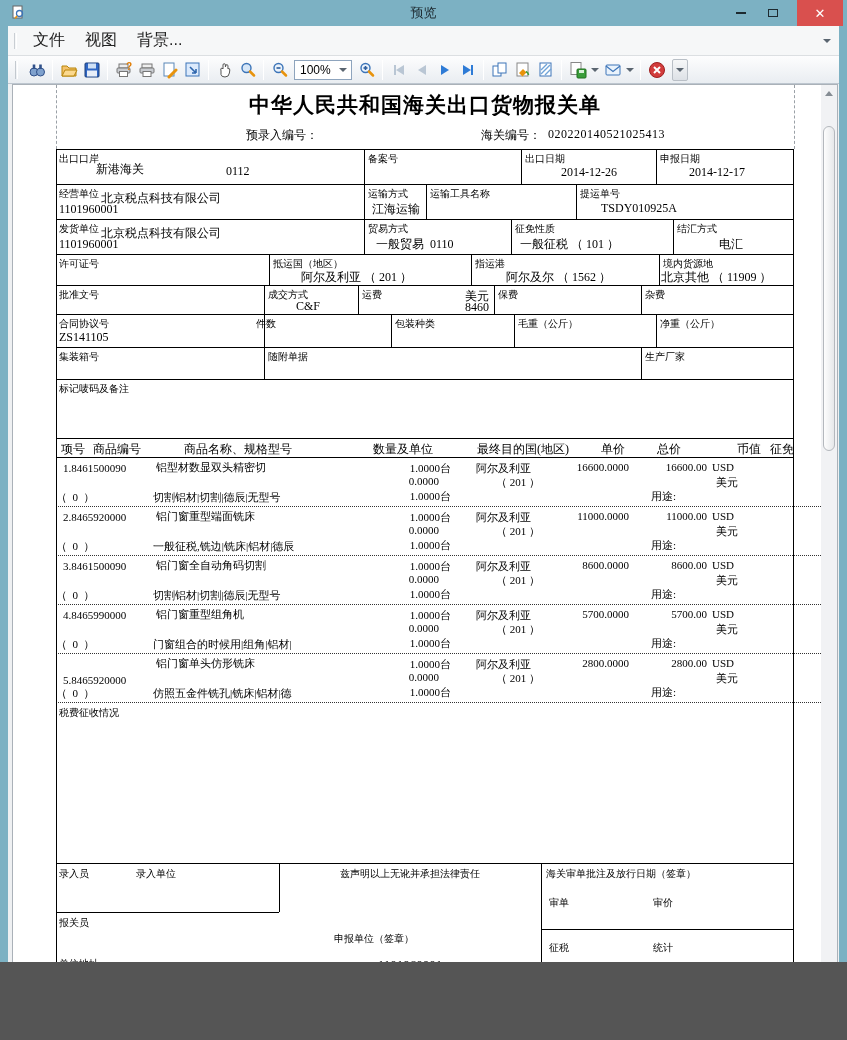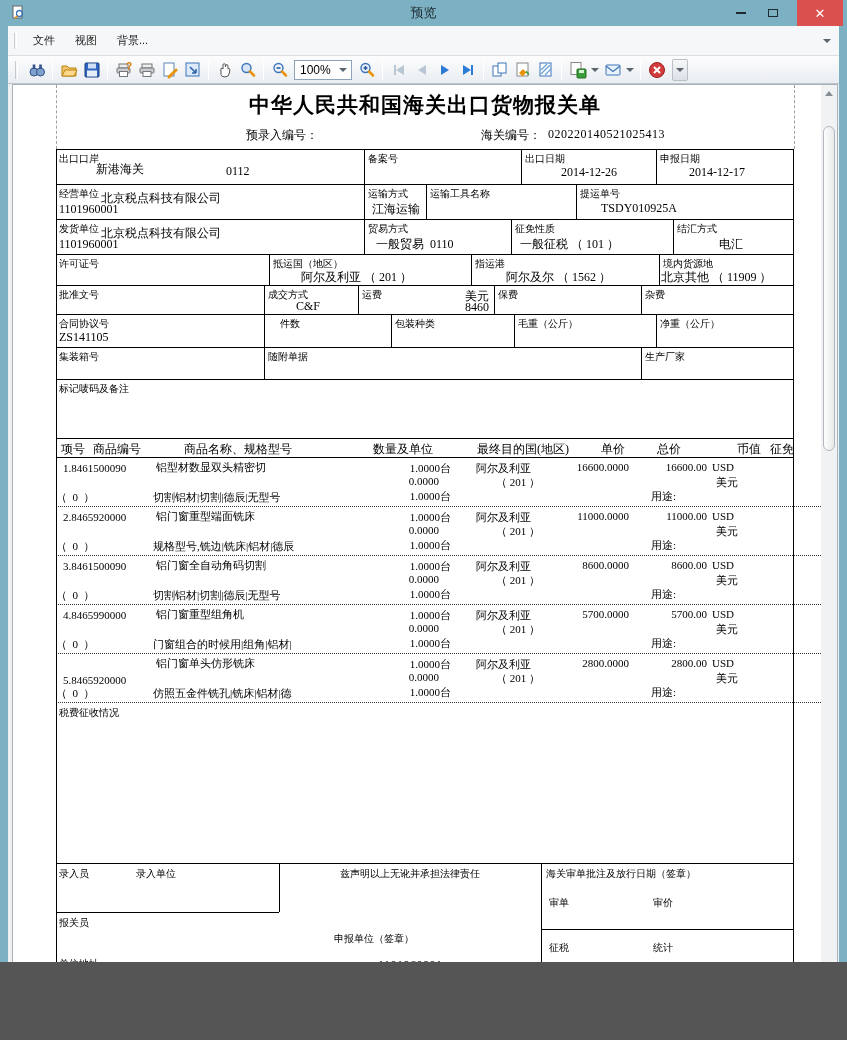--- a/index.html
+++ b/index.html
@@ -14,21 +14,21 @@
   .btn-max{left:758px;width:30px;}
   .btn-close{left:797px;width:46px;background:#d9504e;}
   .glyph-min{width:10px;height:2px;background:#1d2a30;}
   .glyph-max{width:10px;height:8px;border:1.5px solid #1d2a30;}
   .glyph-x{color:#fff;font-size:13px;font-weight:bold;line-height:1;}
   
   .client{position:absolute;left:8px;top:26px;width:831px;height:1006px;background:#eef0f2;}
   
   .menubar{position:absolute;left:0;top:0;width:831px;height:30px;background:#f6f7f8;border-bottom:1px solid #dcdfe2;display:flex;align-items:center;padding-left:4px;}
   .mgrip{width:3px;height:16px;border-left:1px solid #c9ced3;border-right:1px solid #fff;margin:0 6px 0 2px;}
-  .menu-item{font-size:11px;color:#222;padding:4px 10px;}
+  .menu-item{font-size:16px;color:#222;padding:4px 10px;}
   .menu-right{margin-left:auto;margin-right:8px;}
   .dar{width:0;height:0;border-left:4px solid transparent;border-right:4px solid transparent;border-top:4px solid #5a6570;}
   
   .toolbar{position:absolute;left:0;top:30px;width:831px;height:28px;background:linear-gradient(#fdfdfe,#e9edf1);border-bottom:1px solid #bdc6cf;display:flex;align-items:center;padding-left:4px;}
   .tgrip{width:3px;height:18px;border-left:1px solid #c3c9cf;border-right:1px solid #fff;margin:0 7px 0 3px;}
   .tsep{width:1px;height:20px;background:#d2d7dc;border-right:1px solid #fff;margin:0 4px;}
   .tbtn{width:23px;height:24px;display:flex;align-items:center;justify-content:center;}
   .combo{width:58px;height:20px;background:#fff;border:1px solid #8ea4bd;display:flex;align-items:center;font-size:12px;padding-left:5px;margin:0 3px;}
   .combo .dar{margin-left:auto;margin-right:4px;}
   .tri-r{width:0;height:0;border-top:5px solid transparent;border-bottom:5px solid transparent;border-left:8px solid #2e7bd6;}
@@ -365,21 +365,21 @@
           <span class="lbl" style="left:212px;top:139px">成交方式</span>
           <span class="val" style="left:240px;top:150px">C&amp;F</span>
           <span class="lbl" style="left:306px;top:139px">运费</span>
           <span class="val r" style="left:370px;top:139px;width:63px">美元</span>
           <span class="val r" style="left:370px;top:151px;width:63px">8460</span>
           <span class="lbl" style="left:442px;top:139px">保费</span>
           <span class="lbl" style="left:589px;top:139px">杂费</span>
 
           <span class="lbl" style="left:3px;top:168px">合同协议号</span>
           <span class="val" style="left:3px;top:181px">ZS141105</span>
-          <span class="lbl" style="left:224px;top:168px">件数</span>
+          <span class="lbl" style="left:200px;top:168px">件数</span>
           <span class="lbl" style="left:339px;top:168px">包装种类</span>
           <span class="lbl" style="left:462px;top:168px">毛重（公斤）</span>
           <span class="lbl" style="left:604px;top:168px">净重（公斤）</span>
 
           <span class="lbl" style="left:3px;top:201px">集装箱号</span>
           <span class="lbl" style="left:212px;top:201px">随附单据</span>
           <span class="lbl" style="left:589px;top:201px">生产厂家</span>
 
           <span class="lbl" style="left:3px;top:233px">标记唛码及备注</span>
 
@@ -406,21 +406,21 @@
             <span class="it r" style="left:480px;top:4px;width:93px">16600.0000</span>
             <span class="it r" style="left:560px;top:4px;width:91px">16600.00</span>
             <span class="it" style="left:656px;top:4px">USD</span>
             <span class="it r" style="left:640px;top:18px;width:42px">美元</span>
             <span class="it" style="left:595px;top:32px">用途:</span>
           </div>
           <div class="item-row" style="top:357px">
             <span class="it" style="left:7px;top:5px">2.8465920000</span>
             <span class="it" style="left:0;top:33px">（  0  ）</span>
             <span class="it" style="left:100px;top:3px">铝门窗重型端面铣床</span>
-            <span class="it" style="left:97px;top:33px">规格型号,铣边|铣床|铝材|德辰</span>
+            <span class="it" style="left:97px;top:33px">一般征税,铣边|铣床|铝材|德辰</span>
             <span class="it r" style="left:300px;top:4px;width:95px">1.0000台</span>
             <span class="it r" style="left:300px;top:18px;width:83px">0.0000</span>
             <span class="it r" style="left:300px;top:32px;width:95px">1.0000台</span>
             <span class="it" style="left:420px;top:4px">阿尔及利亚</span>
             <span class="it" style="left:440px;top:18px">（ 201 ）</span>
             <span class="it r" style="left:480px;top:4px;width:93px">11000.0000</span>
             <span class="it r" style="left:560px;top:4px;width:91px">11000.00</span>
             <span class="it" style="left:656px;top:4px">USD</span>
             <span class="it r" style="left:640px;top:18px;width:42px">美元</span>
             <span class="it" style="left:595px;top:32px">用途:</span>

